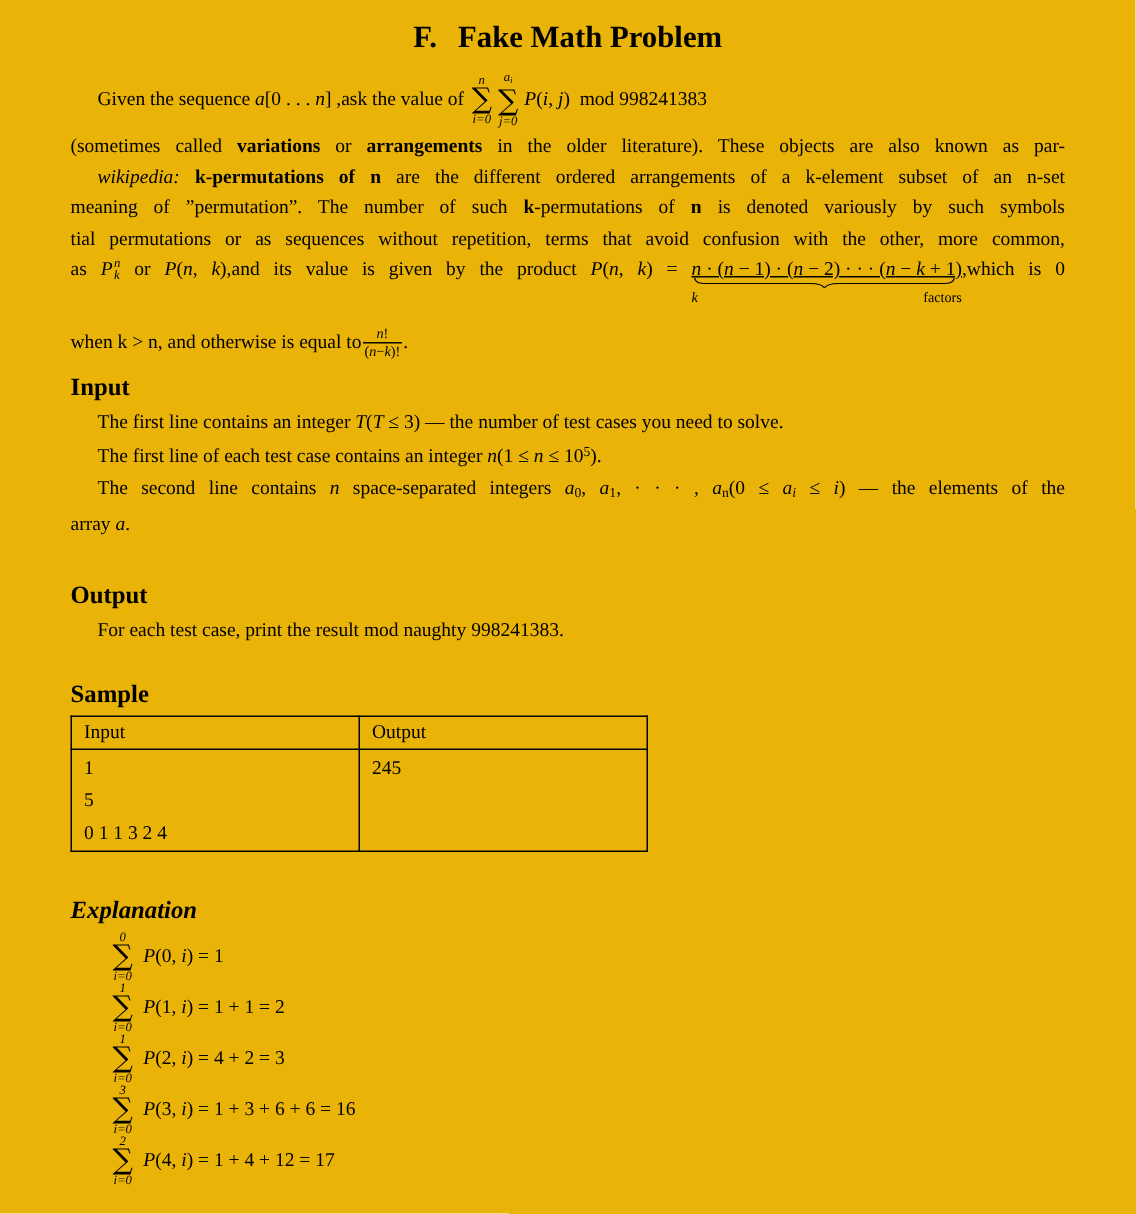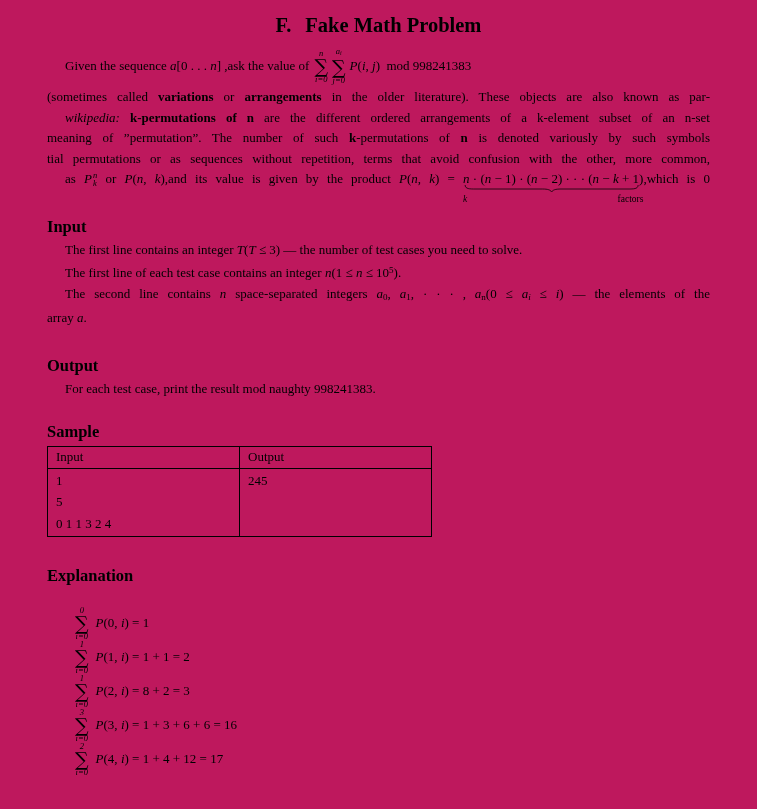--- a/index.html
+++ b/index.html
@@ -1,19 +1,19 @@
 <!DOCTYPE html>
 <html><head>
 <meta charset="utf-8">
 <style>
   html,body{margin:0;padding:0;background:#ffffff;}
   .page{
     width:757px;height:809px;box-sizing:border-box;
     padding:10px 47px 0 47px;
-    background:#be185d;color:#000000;
+    background:#eab308;color:#000000;
     font-family:"Liberation Serif","DejaVu Serif",serif;
     font-size:13px;line-height:20.5px;
     overflow:hidden;
   }
   
   .st-i{font-style:italic;}
   .st-b{font-weight:700;}
   .st-sub{font-size:70%;vertical-align:-0.25em;}
   .st-sup{font-size:70%;vertical-align:0.45em;}
 
@@ -44,22 +44,22 @@
   .sum-inner{margin:0 4px 0 2px;}
 
   
   .pnk{display:inline-flex;align-items:center;}
   .pnk-stack{
     display:inline-flex;flex-direction:column;align-items:flex-start;
     font-size:8.5px;line-height:8px;font-style:italic;margin-left:1px;vertical-align:middle;
   }
 
   
-  .ubrace-line{margin-bottom:27px;margin-left:18px;}
-  .ubgroup{position:relative;display:inline-block;}
+  .ubrace-line{margin-bottom:27px;}
+  .ubgroup{position:relative;display:inline-block;text-decoration:underline;}
   .ubrace{position:absolute;left:1px;right:4px;top:16px;height:7px;}
   .ubrace svg{display:block;width:100%;height:100%;}
   .ublabel{
     position:absolute;top:25px;left:0;right:0;text-align:right;
     font-size:9.5px;line-height:10px;white-space:nowrap;text-indent:0;
   }
 
   
   .frac{
     display:inline-flex;flex-direction:column;align-items:center;
@@ -67,21 +67,21 @@
   }
   .frac .den{border-top:1px solid #000;padding:1px 1px 0 1px;}
   .whenline{height:24px;display:flex;align-items:center;}
 
   .sec-heading{
     font-weight:700;font-size:16.5px;line-height:20px;margin:0;
   }
   .h-input{margin:7px 0 3px 0;}
   .h-output{margin:27px 0 3px 0;}
   .h-sample{margin:22px 0 4px 0;}
-  .h-explanation{margin:29px 0 20px 0;}
+  .h-explanation{margin:29px 0 3px 0;font-style:italic;}
 
   .body-line{line-height:20.8px;}
 
   
   .sample-table{
     border-collapse:collapse;width:385px;margin:0;
     font-size:13px;
   }
   .sample-table th,.sample-table td{
     border:1px solid #000;font-weight:400;text-align:left;
@@ -130,20 +130,28 @@
         <span class="pnk-stack">
           <span>n</span>
           <span>k</span>
         </span>
       </span><span><span> or </span><span class="st-i">P</span><span>(</span><span class="st-i">n</span><span>, </span><span class="st-i">k</span><span>),and its value is given by the product </span><span class="st-i">P</span><span>(</span><span class="st-i">n</span><span>, </span><span class="st-i">k</span><span>) = </span></span><span class="ubgroup"><span><span class="st-i">n</span><span> · (</span><span class="st-i">n</span><span> − 1) · (</span><span class="st-i">n</span><span> − 2) · · · (</span><span class="st-i">n</span><span> − </span><span class="st-i">k</span><span> + 1)</span></span><span class="ubrace">
           <svg viewBox="0 0 300 14" preserveAspectRatio="none">
             <path d="M2,0 C2,6 6,8 16,8 L134,8 C144,8 148,10 150,14 C152,10 156,8 166,8 L284,8 C294,8 298,6 298,0" fill="none" stroke="#000000" stroke-width="1.4"></path>
           </svg>
         </span><span class="ublabel"><span class="st-i">k</span><span> factors</span></span></span><span><span>,which is 0</span></span></div>
 
+  <div class="para whenline">
+      <span><span>when k &gt; n, and otherwise is equal to </span></span>
+      <span class="frac">
+        <span class="num"><span class="st-i">n</span><span>!</span></span>
+        <span class="den"><span>(</span><span class="st-i">n</span><span>−</span><span class="st-i">k</span><span>)!</span></span>
+      </span>
+      <span><span>.</span></span>
+    </div>
 
 
   <h2 class="sec-heading h-input">Input</h2>
   <div class="para indent body-line"><span>The first line contains an integer </span><span class="st-i">T</span><span>(</span><span class="st-i">T</span><span> ≤ 3) — the number of test cases you need to solve.</span></div>
   <div class="para indent body-line"><span>The first line of each test case contains an integer </span><span class="st-i">n</span><span>(1 ≤ </span><span class="st-i">n</span><span> ≤ 10</span><span class="st-sup">5</span><span>).</span></div>
   <div class="para indent body-line jline"><span>The second line contains </span><span class="st-i">n</span><span> space-separated integers </span><span class="st-i">a</span><span class="st-sub">0</span><span>, </span><span class="st-i">a</span><span class="st-sub">1</span><span>, · · · , </span><span class="st-i">a</span><span class="st-sub">n</span><span>(0 ≤ </span><span class="st-i">a</span><span class="st-sub st-i">i</span><span> ≤ </span><span class="st-i">i</span><span>) — the elements of the</span></div>
   <div class="para body-line"><span>array </span><span class="st-i">a</span><span>.</span></div>
 
   <h2 class="sec-heading h-output">Output</h2>
   <div class="para indent body-line"><span>For each test case, print the result mod naughty 998241383.</span></div>
@@ -187,21 +195,21 @@
       <span class="lim">i=0</span>
     </span>
     <span class="formula"><span class="st-i">P</span><span>(1, </span><span class="st-i">i</span><span>) = 1 + 1 = 2</span></span>
   </div>
   <div class="exline">
     <span class="bigsum">
       <span class="lim">1</span>
       <span class="sigma">∑</span>
       <span class="lim">i=0</span>
     </span>
-    <span class="formula"><span class="st-i">P</span><span>(2, </span><span class="st-i">i</span><span>) = 8 + 2 = 3</span></span>
+    <span class="formula"><span class="st-i">P</span><span>(2, </span><span class="st-i">i</span><span>) = 4 + 2 = 3</span></span>
   </div>
   <div class="exline">
     <span class="bigsum">
       <span class="lim">3</span>
       <span class="sigma">∑</span>
       <span class="lim">i=0</span>
     </span>
     <span class="formula"><span class="st-i">P</span><span>(3, </span><span class="st-i">i</span><span>) = 1 + 3 + 6 + 6 = 16</span></span>
   </div>
   <div class="exline">

